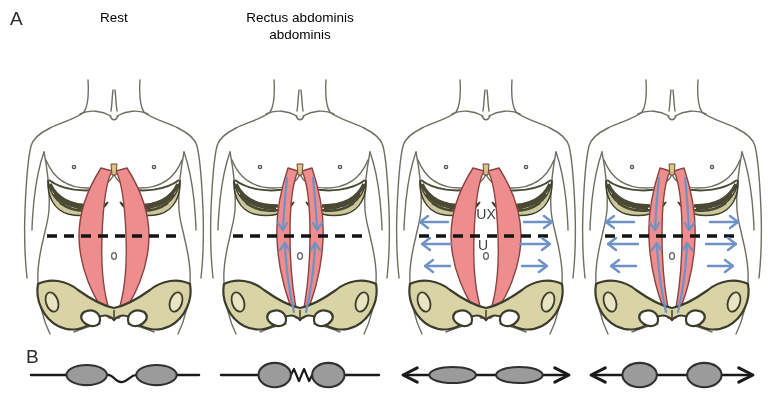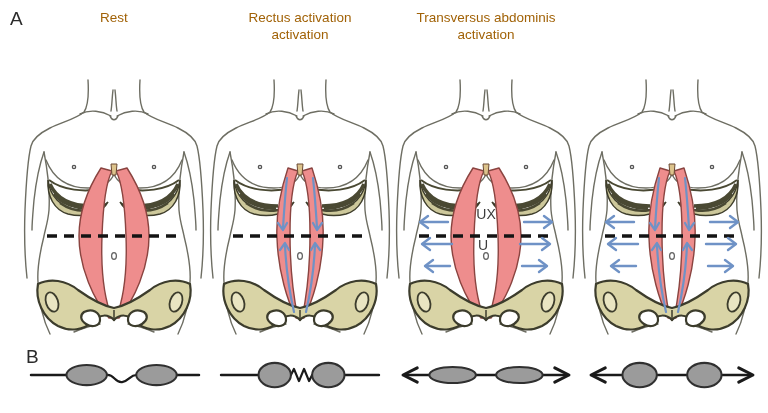--- a/index.html
+++ b/index.html
@@ -6,21 +6,21 @@
   .figure{
     position:relative;width:768px;height:413px;background:#ffffff;overflow:hidden;
     font-family:"Liberation Sans", sans-serif;color:#2e2e2e;
   }
   .row-label{position:absolute;font-size:19px;color:#2b2b2b;}
   .label-a{left:10px;top:8px;}
   .label-b{left:26px;top:346px;}
   .panel{position:absolute;top:0;width:186px;height:413px;}
   .panel-title{
     position:absolute;top:10px;left:0;width:186px;box-sizing:border-box;
-    padding:0 17px;text-align:center;font-size:13.5px;line-height:1.24;color:#a16207;
+    padding:0 17px;text-align:center;font-size:13.5px;line-height:1.24;color:#000000;
   }
   .torso{position:absolute;top:78px;left:1px;width:184px;height:258px;}
   .schematic{position:absolute;top:352px;left:4px;width:178px;height:46px;}
   
   .torso .muscles-bowed,.torso .muscles-narrow{display:none;}
   .torso.muscle-bowed .muscles-bowed{display:inline;}
   .torso.muscle-narrow .muscles-narrow{display:inline;}
   .panel .arrows-vertical,.panel .arrows-horizontal{display:none;}
   .panel.show-vert .arrows-vertical{display:inline;}
   .panel.show-horiz .arrows-horizontal{display:inline;}
@@ -159,21 +159,21 @@
         <line x1="10" y1="22" x2="166" y2="22"></line>
         <path d="M22,15 L8,22 L22,29" stroke-width="3"></path>
         <path d="M154,15 L168,22 L154,29" stroke-width="3"></path>
         <ellipse cx="56" cy="22" rx="17" ry="12" fill="#9b9b9b" stroke="#303030" stroke-width="2"></ellipse>
         <ellipse cx="120" cy="22" rx="17" ry="12" fill="#9b9b9b" stroke="#303030" stroke-width="2"></ellipse>
       </g>
     </svg>
   </div>
 
   <div class="panel show-vert" style="left: 207px;">
-    <div class="panel-title">Rectus activation activation</div>
+    <div class="panel-title">Rectus abdominis abdominis</div>
 
     <svg class="torso muscle-narrow" viewBox="0 0 184 258">
 
       <g stroke="#6e6e63" stroke-width="1.4" fill="none" stroke-linecap="round">
         <path d="M66,2 C67,18 66,28 62,34 C54,41 40,44 28,50 C18,55 11,60 9,68 C5,84 4,108 3,132 C2,160 3,182 5,200"></path>
         <path d="M118,2 C117,18 118,28 122,34 C130,41 144,44 156,50 C166,55 173,60 175,68 C179,84 180,108 181,132 C182,160 181,182 179,200"></path>
         <path d="M22,74 C26,95 28,115 27,132 C26,144 23,152 22,158 C18,174 15,190 16,204 C17,226 22,244 28,256"></path>
         <path d="M162,74 C158,95 156,115 157,132 C158,144 161,152 162,158 C166,174 169,190 168,204 C167,226 162,244 156,256"></path>
         <path d="M22,74 C17,88 14,104 12,122 C11,134 10,144 10,152"></path>
         <path d="M162,74 C167,88 170,104 172,122 C173,134 174,144 174,152"></path>
@@ -289,21 +289,20 @@
         <line x1="10" y1="22" x2="166" y2="22"></line>
         <path d="M22,15 L8,22 L22,29" stroke-width="3"></path>
         <path d="M154,15 L168,22 L154,29" stroke-width="3"></path>
         <ellipse cx="56" cy="22" rx="17" ry="12" fill="#9b9b9b" stroke="#303030" stroke-width="2"></ellipse>
         <ellipse cx="120" cy="22" rx="17" ry="12" fill="#9b9b9b" stroke="#303030" stroke-width="2"></ellipse>
       </g>
     </svg>
   </div>
 
   <div class="panel show-horiz" style="left: 393px;">
-    <div class="panel-title">Transversus abdominis activation</div>
 
     <svg class="torso muscle-bowed" viewBox="0 0 184 258">
 
       <g stroke="#6e6e63" stroke-width="1.4" fill="none" stroke-linecap="round">
         <path d="M66,2 C67,18 66,28 62,34 C54,41 40,44 28,50 C18,55 11,60 9,68 C5,84 4,108 3,132 C2,160 3,182 5,200"></path>
         <path d="M118,2 C117,18 118,28 122,34 C130,41 144,44 156,50 C166,55 173,60 175,68 C179,84 180,108 181,132 C182,160 181,182 179,200"></path>
         <path d="M22,74 C26,95 28,115 27,132 C26,144 23,152 22,158 C18,174 15,190 16,204 C17,226 22,244 28,256"></path>
         <path d="M162,74 C158,95 156,115 157,132 C158,144 161,152 162,158 C166,174 169,190 168,204 C167,226 162,244 156,256"></path>
         <path d="M22,74 C17,88 14,104 12,122 C11,134 10,144 10,152"></path>
         <path d="M162,74 C167,88 170,104 172,122 C173,134 174,144 174,152"></path>

